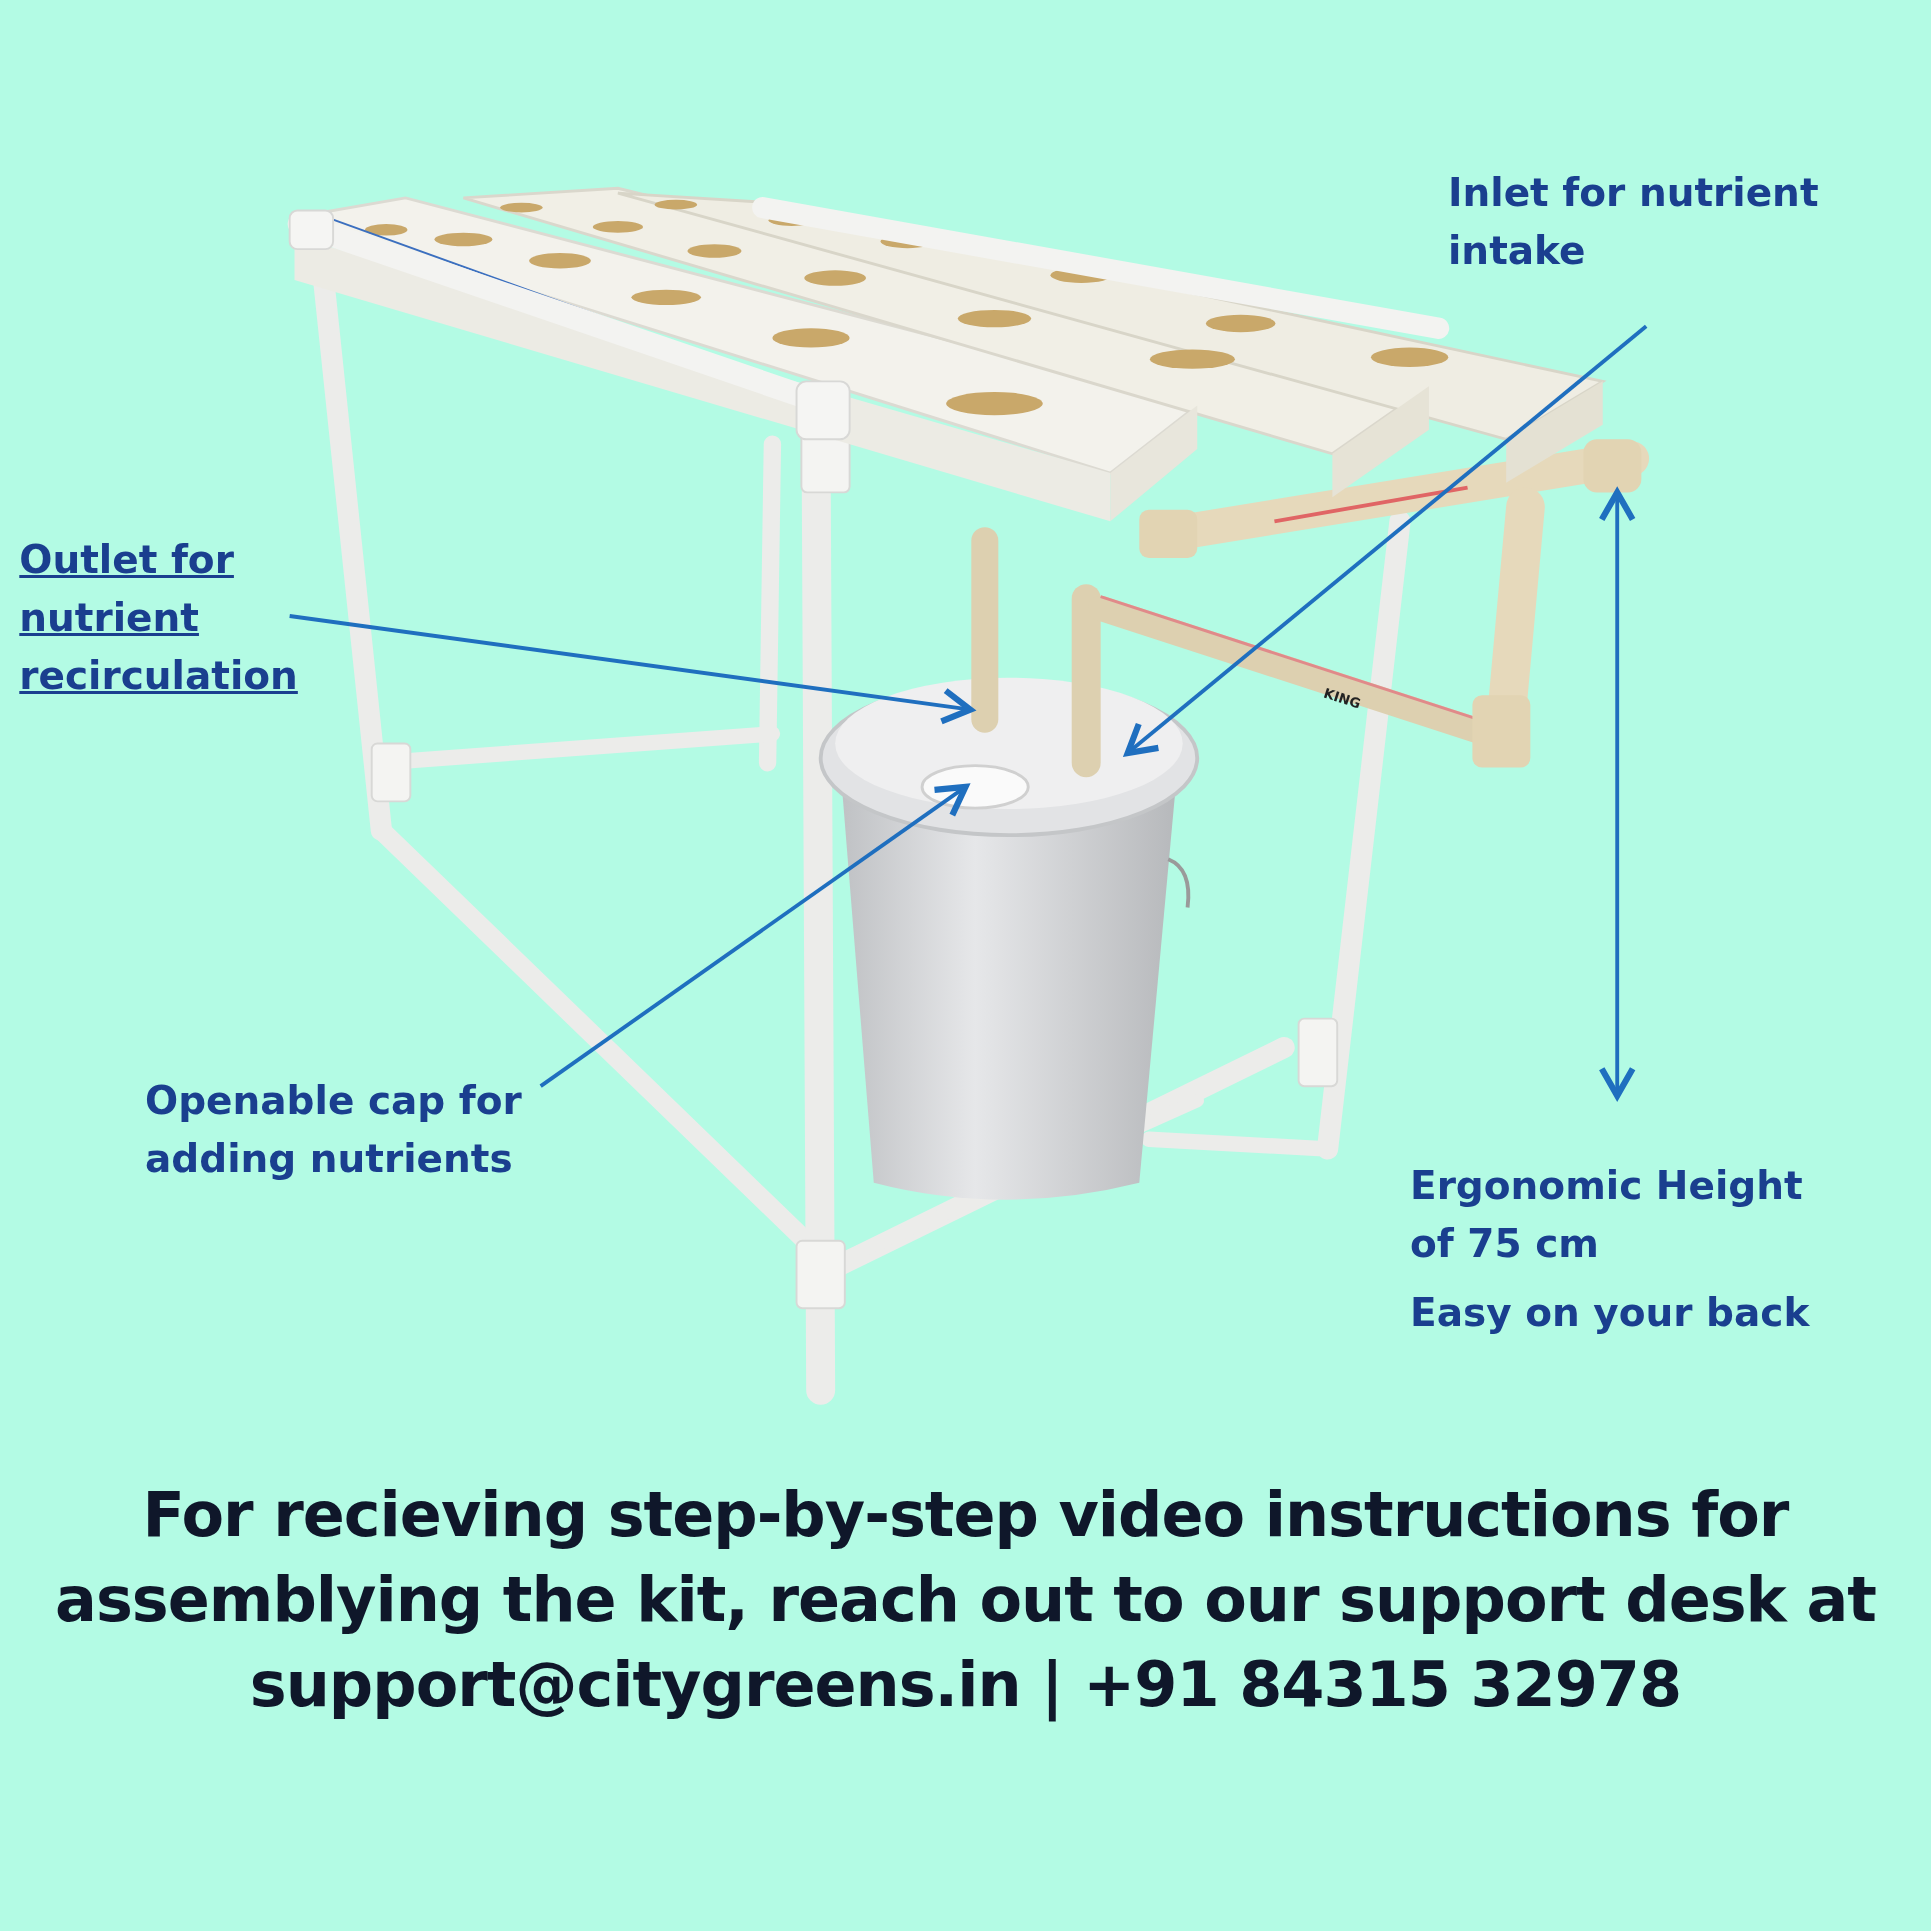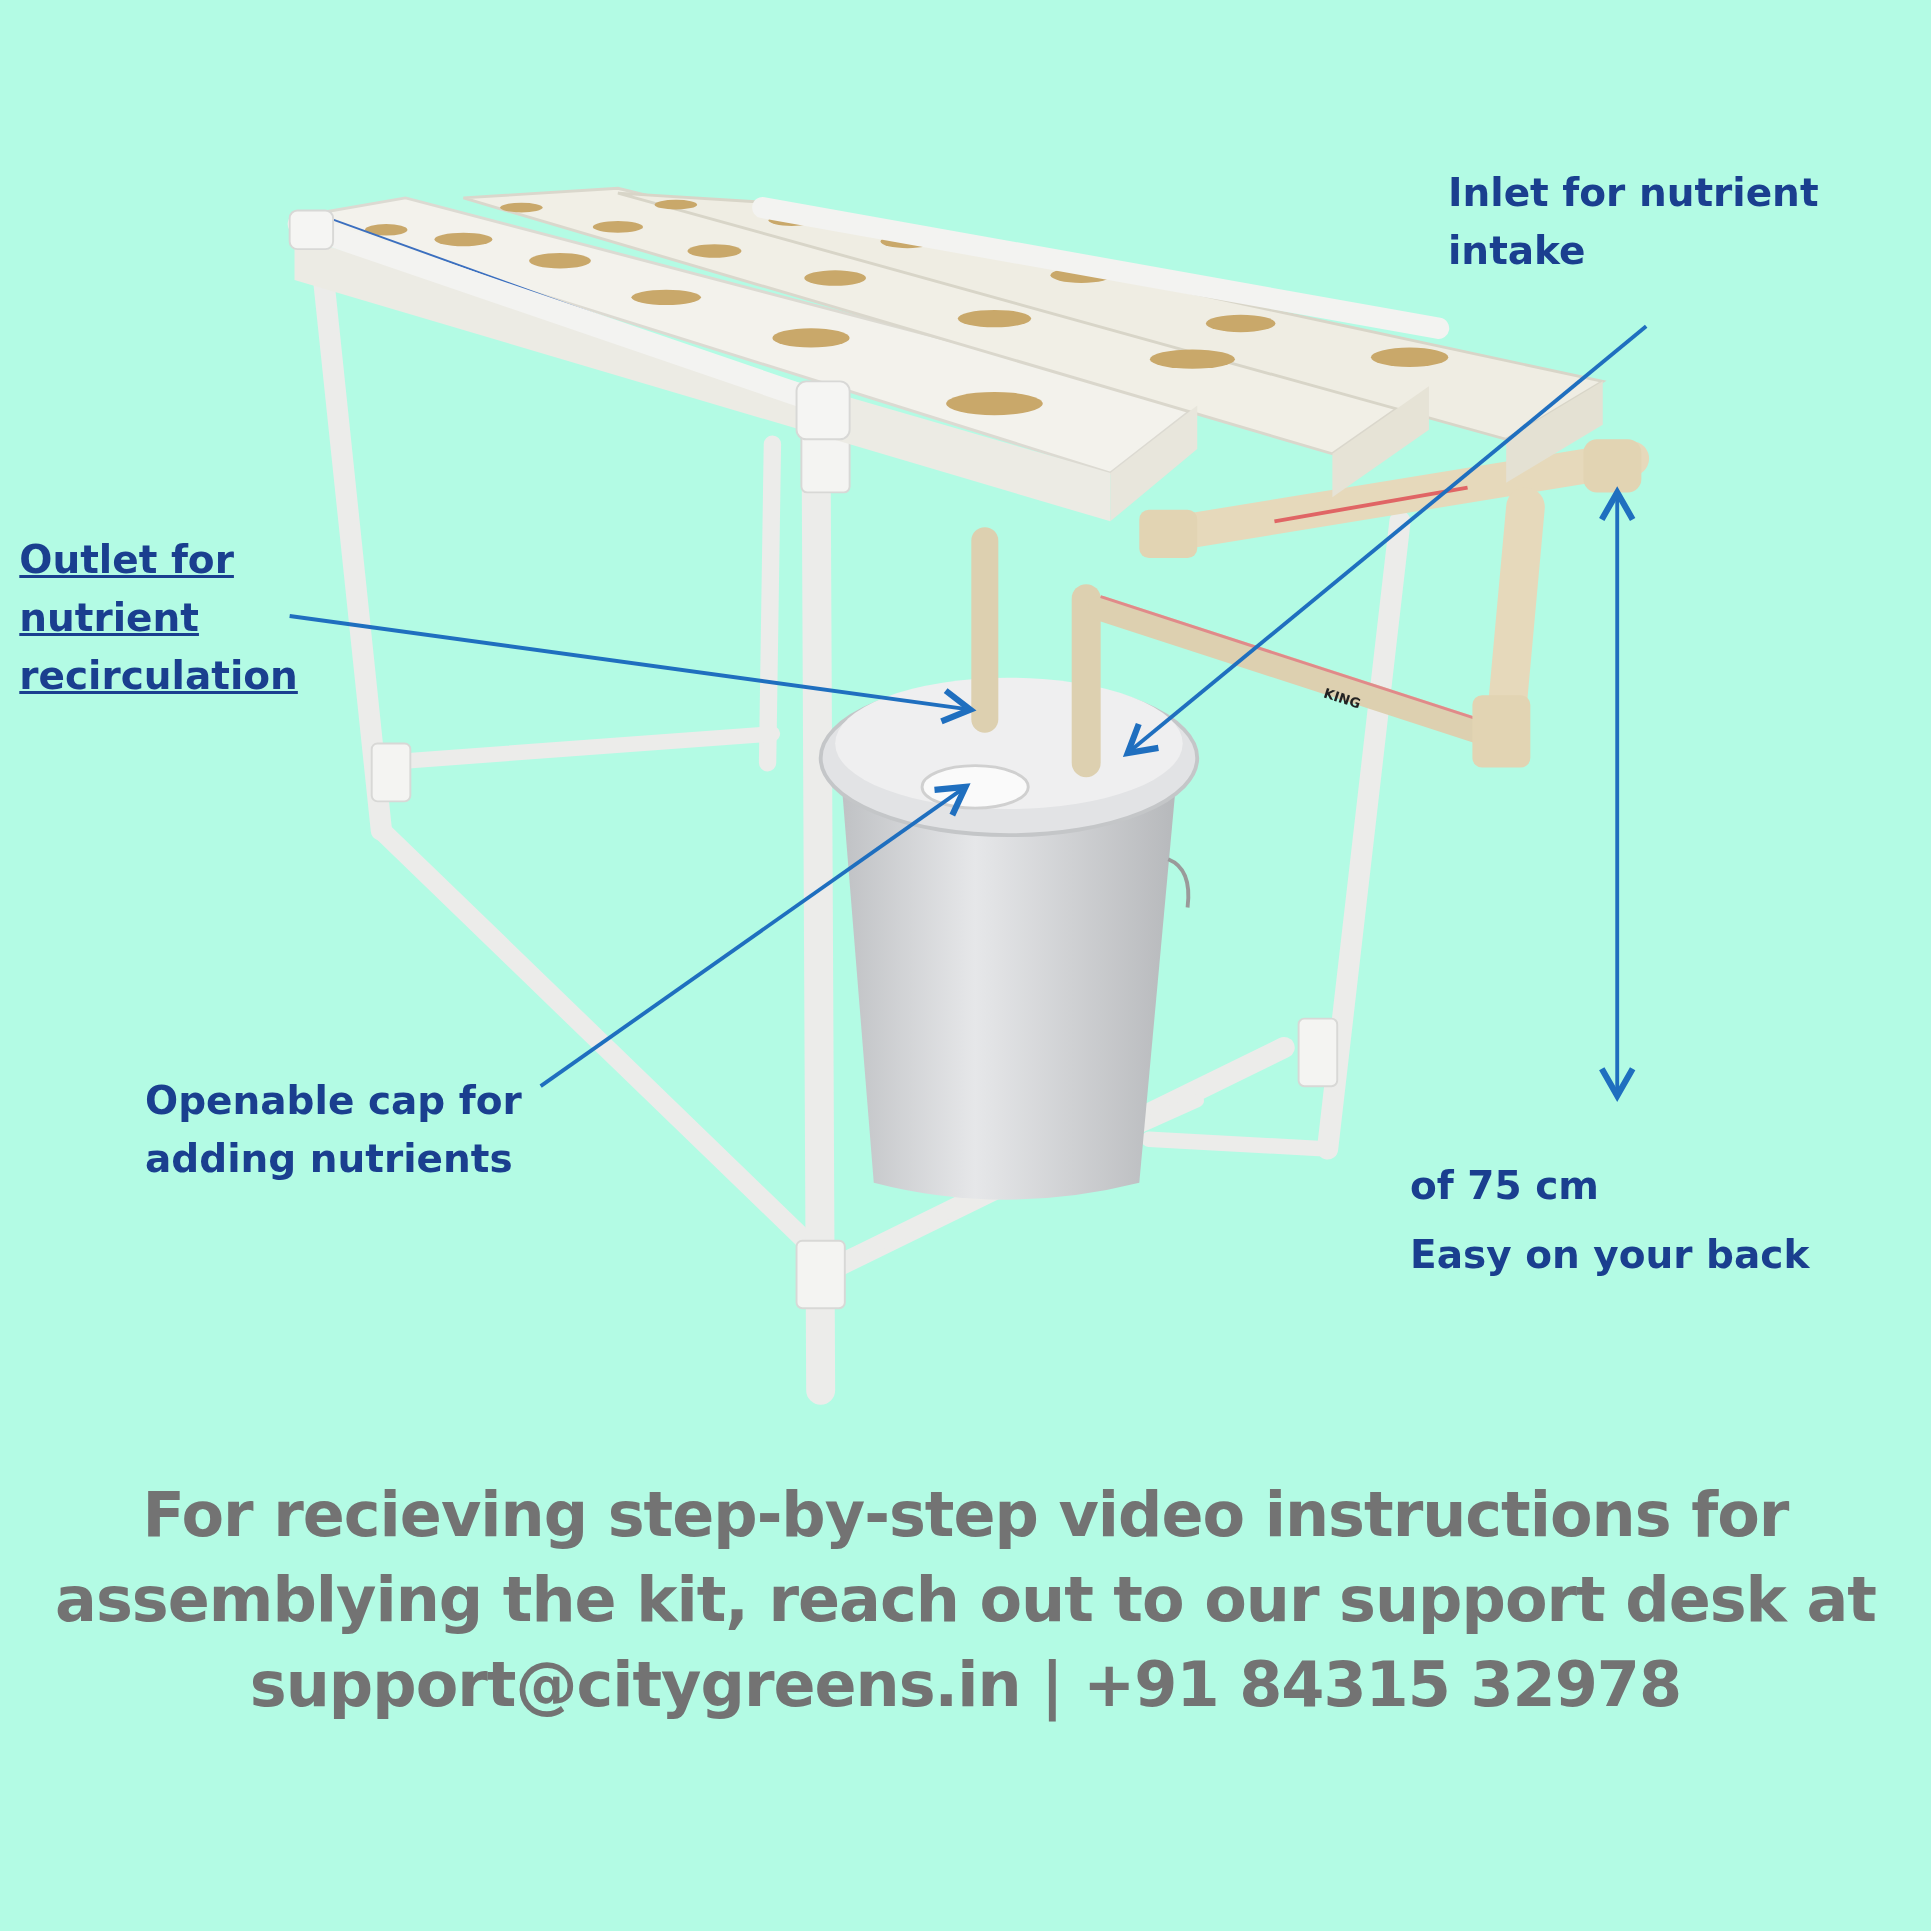--- a/index.html
+++ b/index.html
@@ -1,19 +1,19 @@
 <!DOCTYPE html>
 <html><head>
 <meta charset="utf-8">
 <style>
   html, body { margin:0; padding:0; }
   body { width:1931px; height:1931px; background:#b3fbe4; position:relative; overflow:hidden;
          font-family:"DejaVu Sans", "Liberation Sans", sans-serif; }
   .label { position:absolute; color:#1a3f8f; font-weight:bold; font-size:39px; line-height:58px; }
-  .footer { position:absolute; left:0; width:1931px; top:1472px; color:#737373; font-weight:bold;
+  .footer { position:absolute; left:0; width:1931px; top:1472px; color:#0f172a; font-weight:bold;
             font-size:62px; line-height:85px; text-align:center; letter-spacing:-1px; }
   .footer div { white-space:nowrap; }
   svg.scene { position:absolute; left:0; top:0; }
 </style>
 </head>
 <body>
 
 <svg class="scene" width="1931" height="1931" viewBox="0 0 2000 2000">
   <defs>
     <marker id="ah" markerWidth="10" markerHeight="10" refX="8" refY="5" orient="auto" markerUnits="strokeWidth">
@@ -129,20 +129,21 @@
   <div>nutrient</div>
   <div>recirculation</div>
 </div>
 
 <div class="label" style="left:145px; top:1072px; width:406px;">
   <div>Openable cap for</div>
   <div>adding nutrients</div>
 </div>
 
 <div class="label" style="left:1410px; top:1157px; width:415px;">
+  <div>Ergonomic Height</div>
   <div>of 75 cm</div>
   <div style="margin-top:11px;">Easy on your back</div>
 </div>
 
 <div class="footer">
   <div>For recieving step-by-step video instructions for</div>
   <div>assemblying the kit, reach out to our support desk at</div>
   <div>support@citygreens.in | +91 84315 32978</div>
 </div>
 

